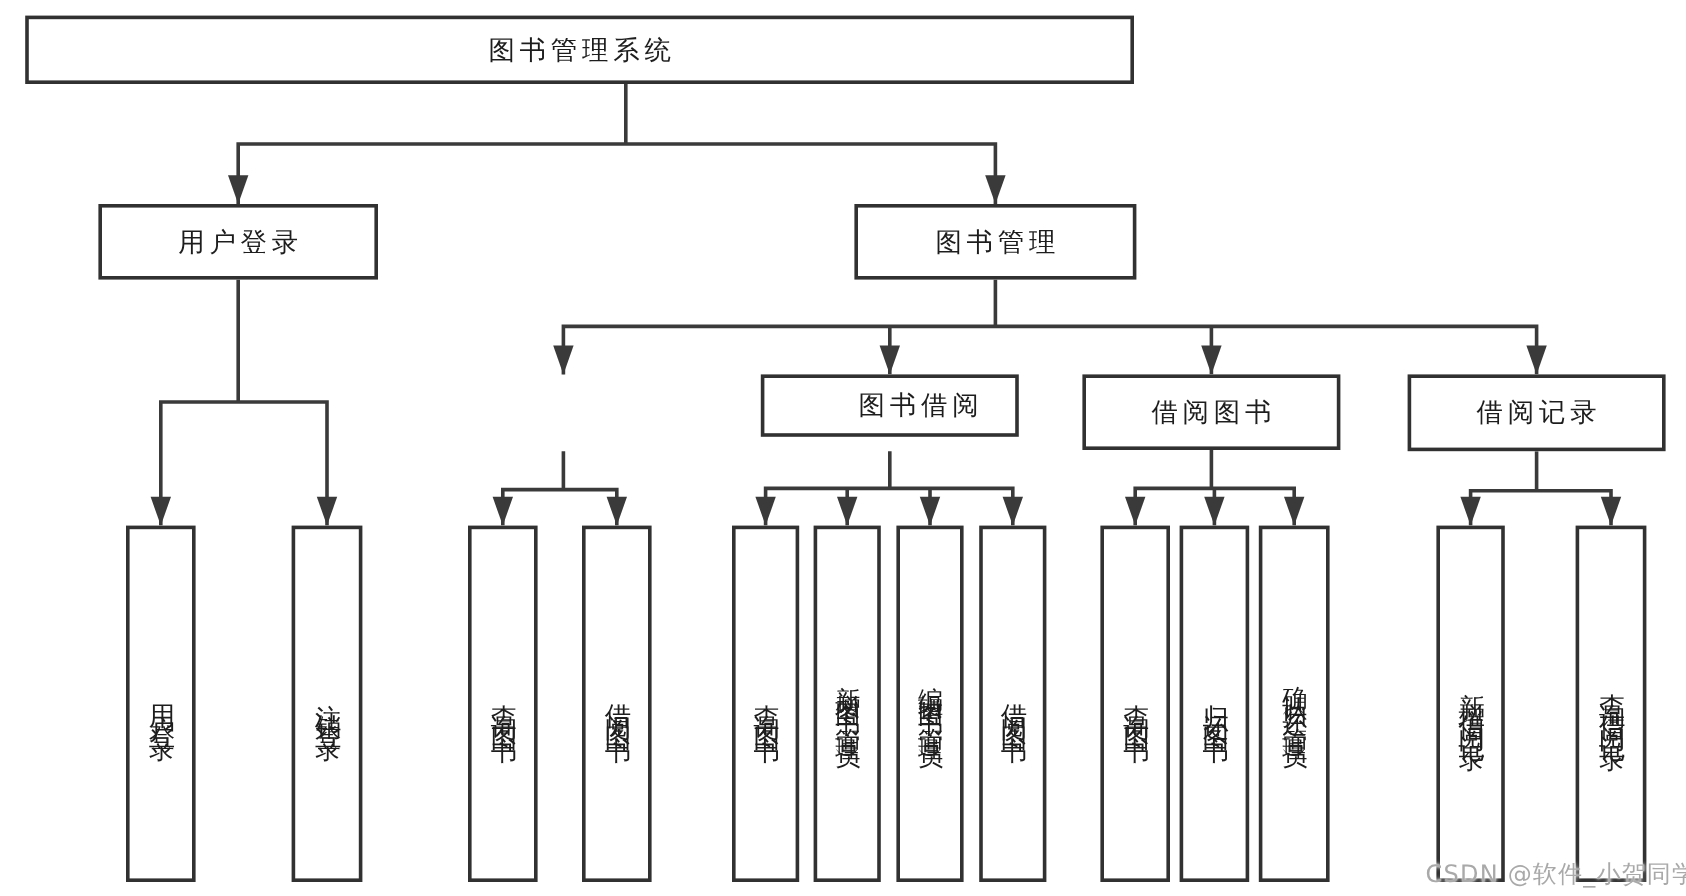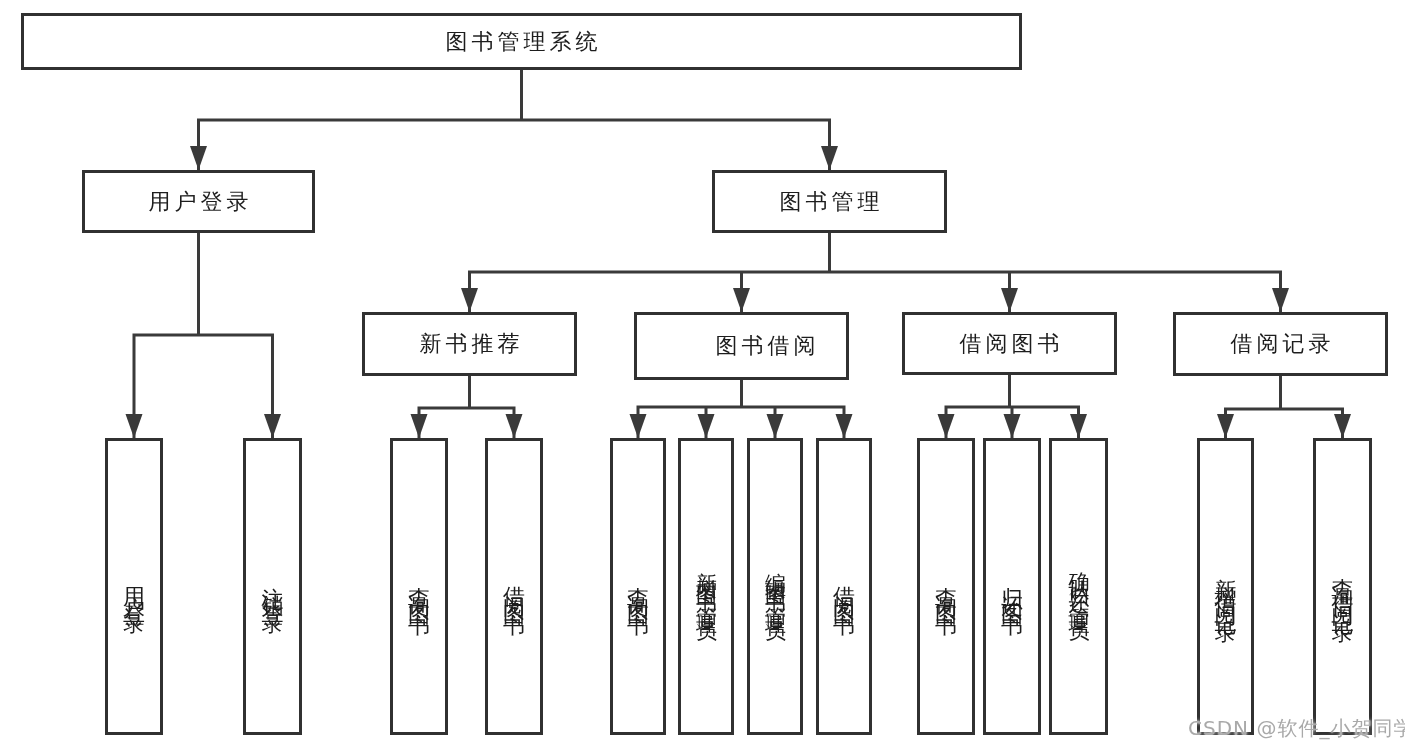--- a/index.html
+++ b/index.html
@@ -72,35 +72,32 @@
       <polygon points="1003.5,414 1020.5,414 1012,438"></polygon>
       <polygon points="1070,414 1087,414 1078.5,438"></polygon>
     </g>
     <g>
       <path d="M1280.5 376 V409 M1225.5 438 V409 H1342.5 V438"></path>
       <polygon points="1217,414 1234,414 1225.5,438"></polygon>
       <polygon points="1334,414 1351,414 1342.5,438"></polygon>
     </g>
   </svg>
 
-  <div class="box" style="left:21px;top:13px;width:1001px;height:57px;">
+  <div class="box" style="left:21px;top:13px;width:924px;height:57px;">
     <span class="hlabel">图书管理系统</span>
   </div>
 
   <div class="box" style="left:82px;top:170px;width:233px;height:63px;">
     <span class="hlabel">用户登录</span>
   </div>
   <div class="box" style="left:712px;top:170px;width:235px;height:63px;font-family:Liberation Mono, monospace;">
     <span class="hlabel">图书管理</span>
   </div>
 
-  <div class="box" style="left:362px;top:312px;width:215px;height:64px;">
-    <span class="hlabel">新书推荐</span>
-  </div>
-  <div class="box" style="left:634px;top:312px;width:215px;height:68px;padding-left:48px;">
+  <div class="box" style="left:634px;top:312px;width:215px;height:52px;padding-left:48px;">
     <span class="hlabel">图书借阅</span>
   </div>
   <div class="box" style="left:902px;top:312px;width:215px;height:63px;">
     <span class="hlabel">借阅图书</span>
   </div>
   <div class="box" style="left:1173px;top:312px;width:215px;height:64px;">
     <span class="hlabel">借阅记录</span>
   </div>
 
   <div class="box leaf" style="left:105px;top:438px;width:58px;height:297px;">

